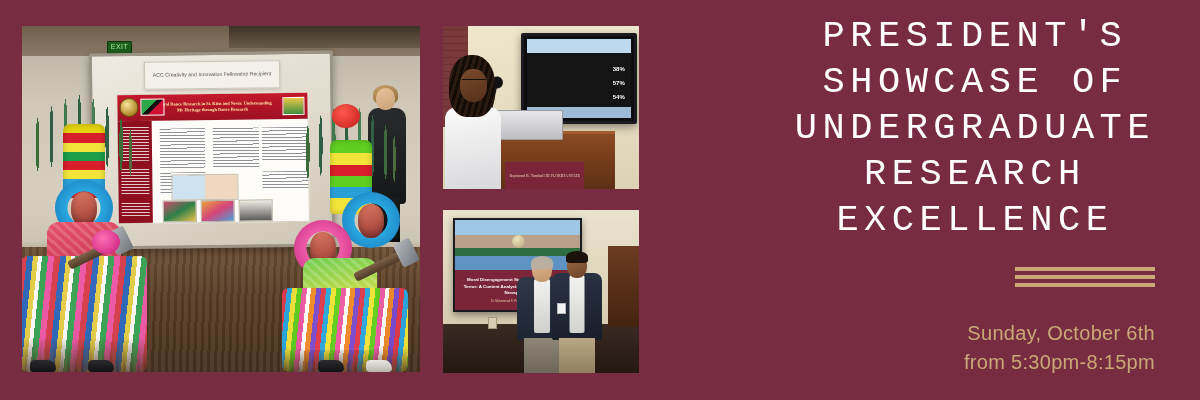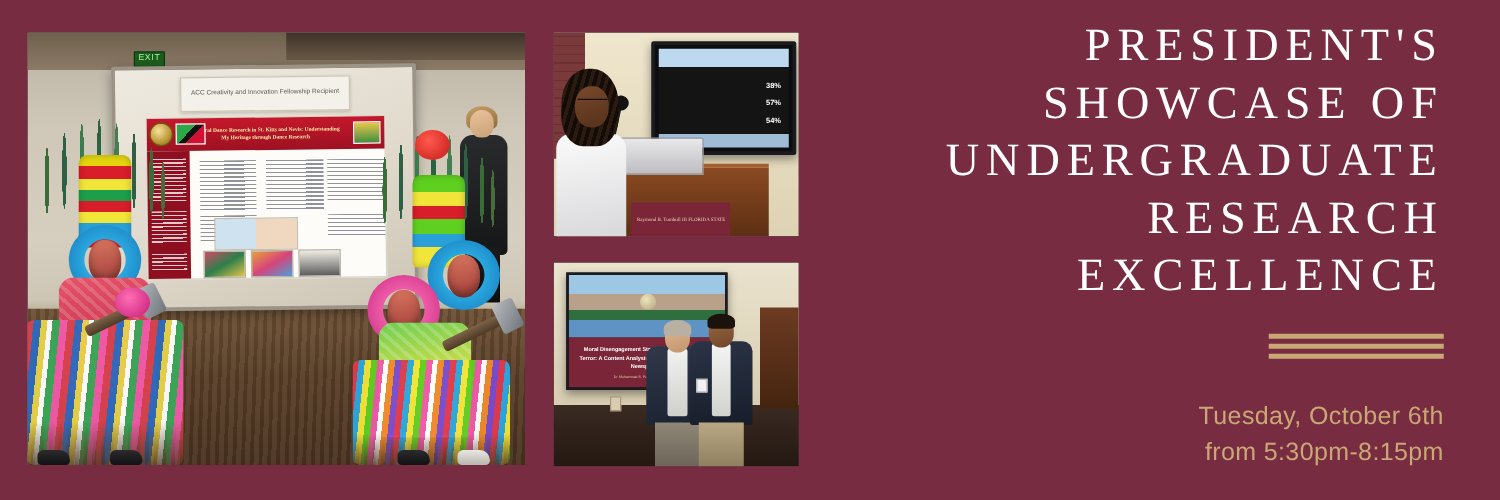--- a/index.html
+++ b/index.html
@@ -359,25 +359,25 @@
   }
 
   
   .right-col {
     position: absolute; left: 660px; top: 0; right: 0; bottom: 0;
     display: flex; flex-direction: column; justify-content: flex-start;
     align-items: flex-end; padding: 14px 45px 0 0; box-sizing: border-box;
   }
   .headline {
     color: #ffffff;
-    font-family: Liberation Serif, serif;
+    font-family: Liberation Mono, monospace;
     font-size: 37px;
     line-height: 1.24;
     letter-spacing: 5.5px;
-    text-align: right;
+    text-align: center;
     text-transform: uppercase;
     font-weight: normal;
     margin: 0;
     white-space: pre-line;
   }
   .divider {
     margin-top: 24px;
     width: 140px;
     display: flex; flex-direction: column; gap: 4px;
   }
@@ -540,16 +540,16 @@
     <h1 class="headline">President's
 Showcase of
 Undergraduate
 Research
 Excellence</h1>
     <div class="divider">
       <span></span>
       <span></span>
       <span></span>
     </div>
-    <div class="datetime">Tuesday, October 6th
+    <div class="datetime">Sunday, October 6th
 from 5:30pm-8:15pm</div>
   </div>
 </div>
 
 </body></html>

